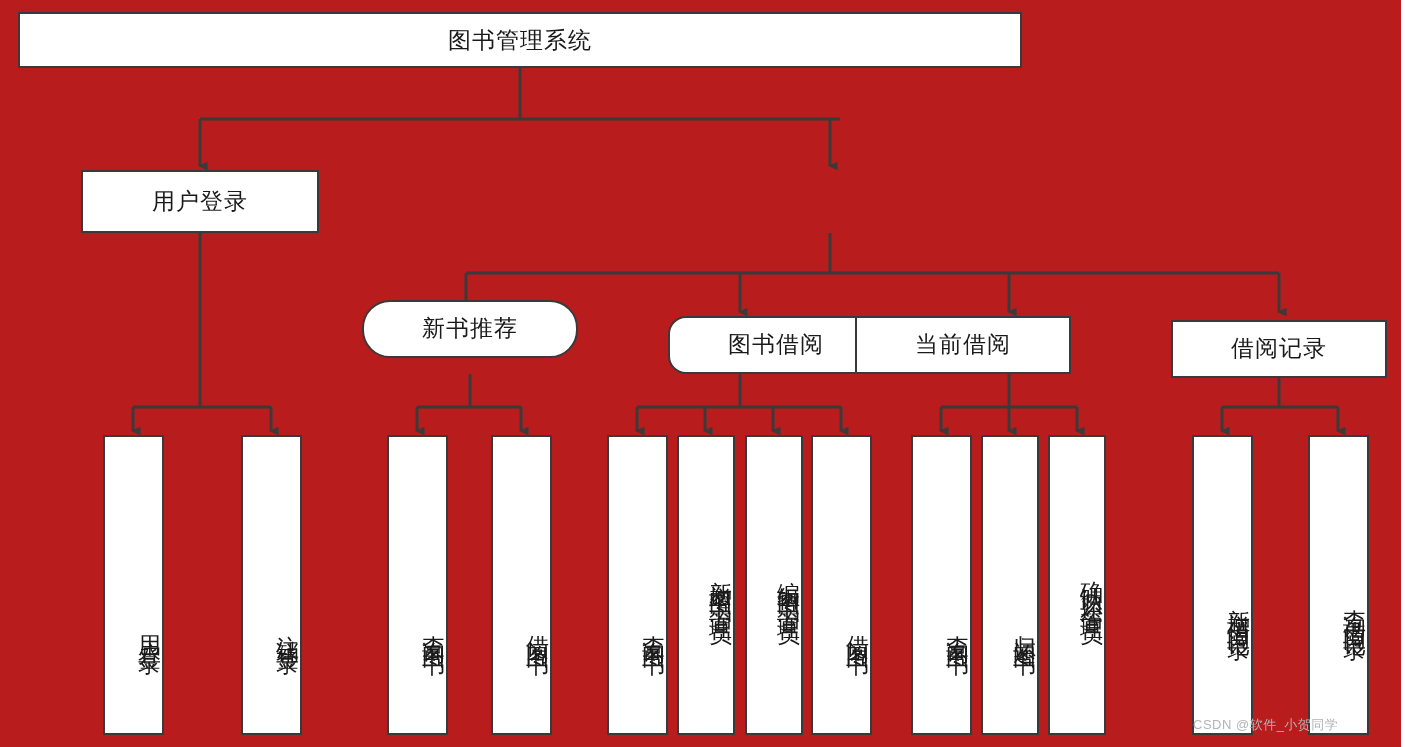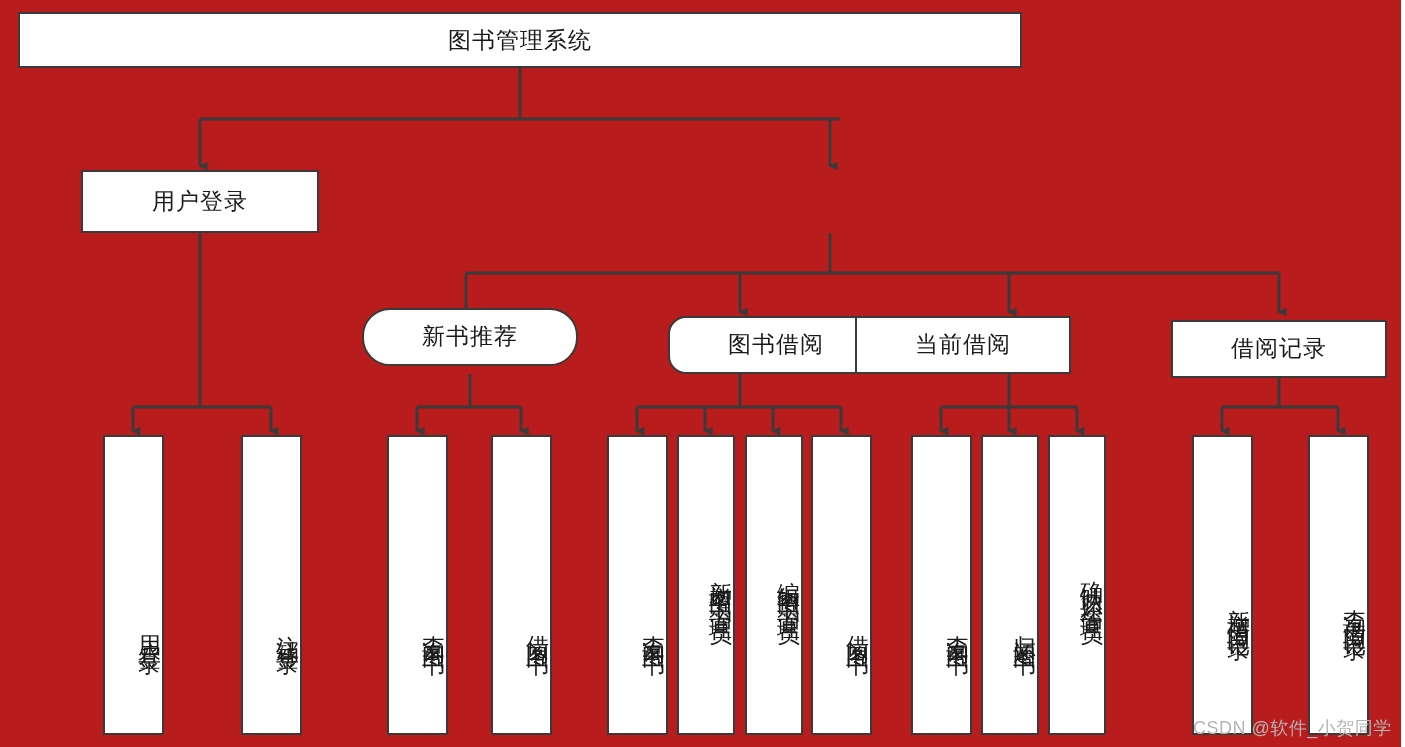--- a/index.html
+++ b/index.html
@@ -56,21 +56,21 @@
     justify-content: center;
   }
   .node-v .vtext {
     writing-mode: vertical-rl;
     text-orientation: upright;
     letter-spacing: 6px;
   }
   .watermark {
     position: absolute;
     color: #b4b4b4;
-    font-size: 18px;
+    font-size: 13px;
     letter-spacing: 0.5px;
     white-space: nowrap;
   }
 </style>
 </head>
 <body>
 
 <div id="canvas">
 
   <svg class="connectors" viewBox="0 0 1405 747">
@@ -128,21 +128,21 @@
   </svg>
 
   <div class="node node-root" style="left:18px; top:12px; width:1004px; height:56px;">
     <span>图书管理系统</span>
   </div>
 
   <div class="node node-h" style="left:81px; top:170px; width:238px; height:63px;">
     <span>用户登录</span>
   </div>
 
-  <div class="node node-h" style="left:362px; top:308px; width:216px; height:58px;border-radius:28px;">
+  <div class="node node-h" style="left:362px; top:300px; width:216px; height:58px;border-radius:28px;">
     <span>新书推荐</span>
   </div>
   <div class="node node-h" style="left:668px; top:316px; width:216px; height:58px;border-radius:18px;">
     <span>图书借阅</span>
   </div>
   <div class="node node-h" style="left:855px; top:316px; width:216px; height:58px;">
     <span>当前借阅</span>
   </div>
   <div class="node node-h" style="left:1171px; top:320px; width:216px; height:58px;">
     <span>借阅记录</span>

